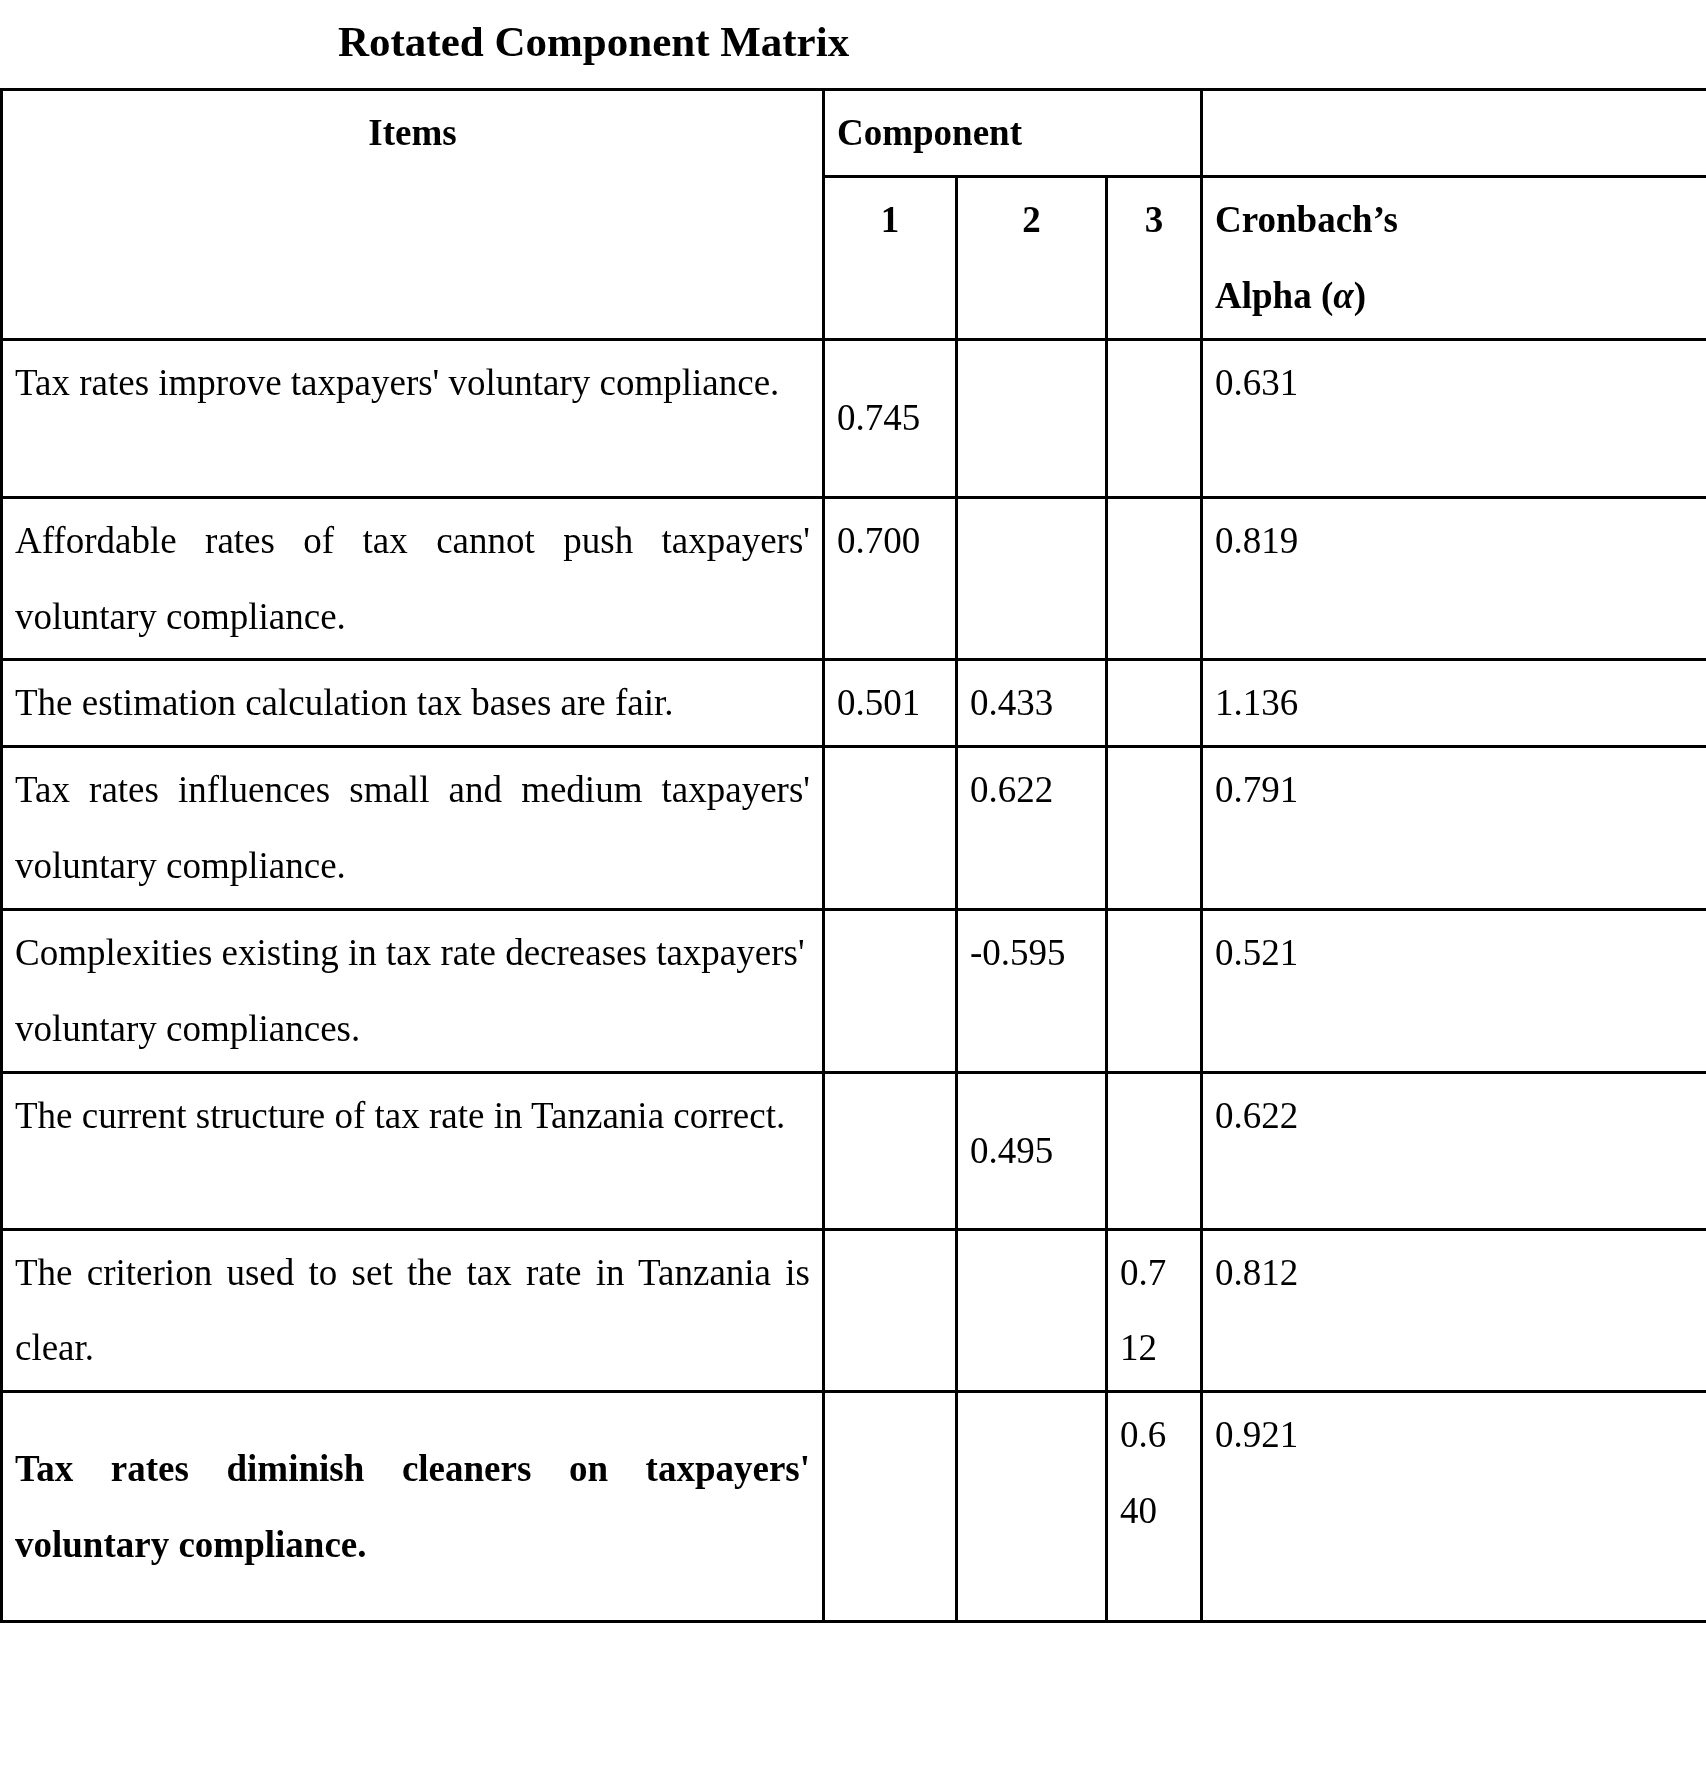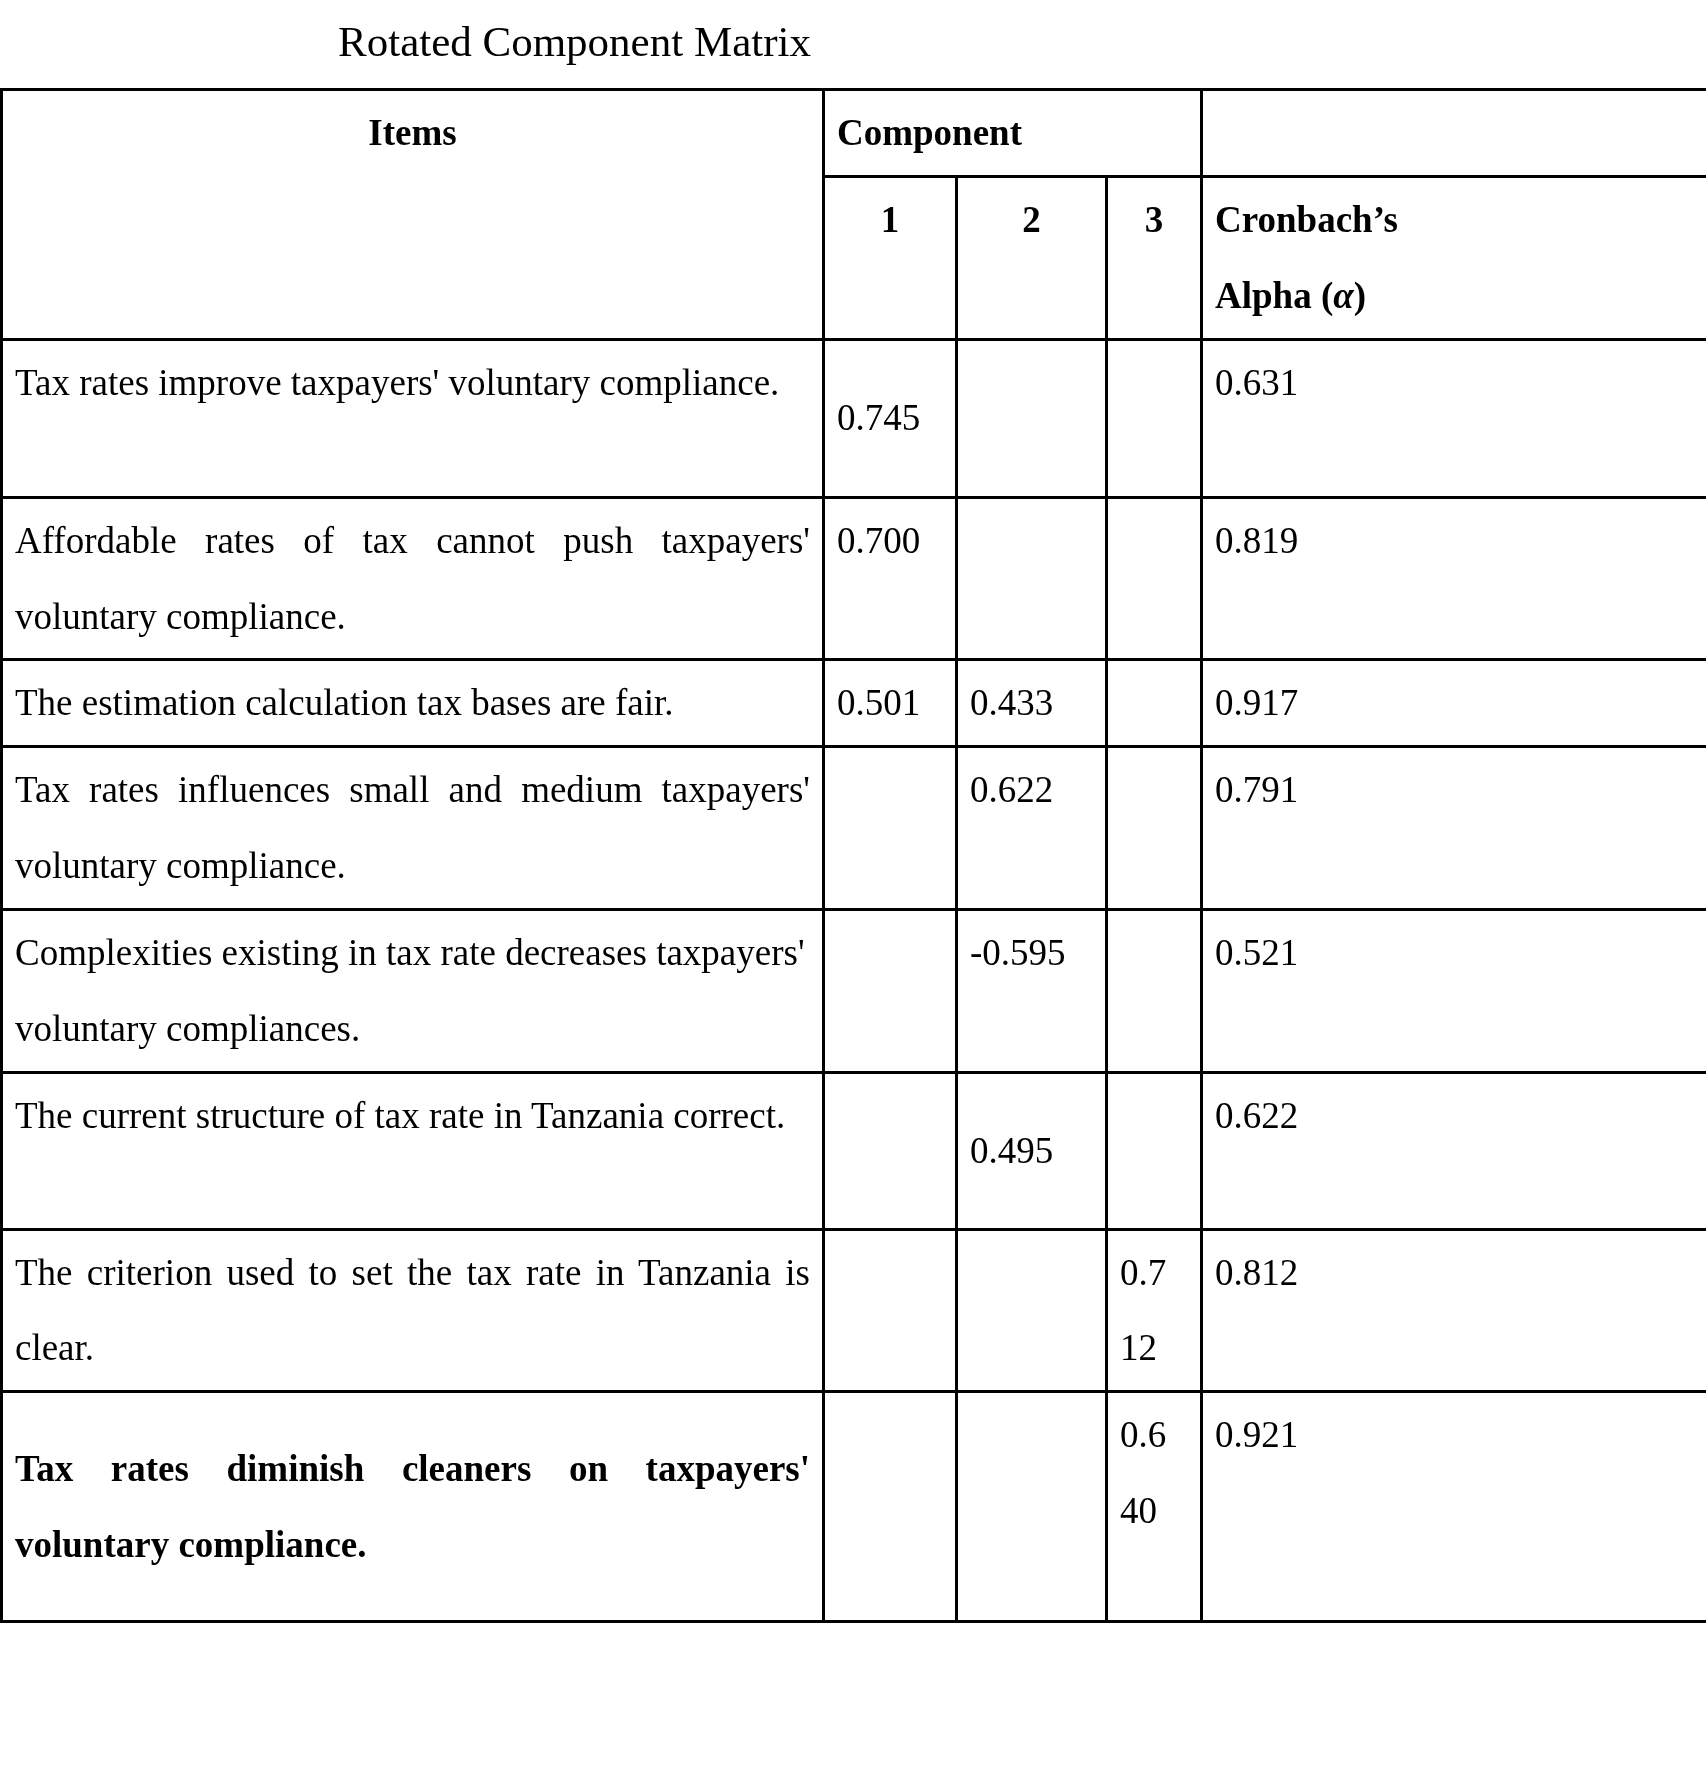--- a/index.html
+++ b/index.html
@@ -12,21 +12,21 @@
   .page {
     width: 1706px;
     height: 1766px;
     background: #ffffff;
     box-sizing: border-box;
   }
   .title {
     margin: 0;
     padding: 12px 0 16px 338px;
     font-size: 43px;
-    font-weight: normal;
+    font-weight: bold;
     line-height: 1.4;
   }
   table.matrix {
     border-collapse: collapse;
     table-layout: fixed;
     width: 1706px;
   }
   table.matrix th,
   table.matrix td {
     border: 3px solid #000000;
@@ -127,21 +127,21 @@
       <td class="val v2"></td>
       <td class="val v3 c3"></td>
       <td class="alpha">0.819</td>
     </tr>
 
     <tr class="r3">
       <td class="items">The estimation calculation tax bases are fair.</td>
       <td class="val v1">0.501</td>
       <td class="val v2">0.433</td>
       <td class="val v3 c3"></td>
-      <td class="alpha">0.917</td>
+      <td class="alpha">1.136</td>
     </tr>
 
     <tr class="r4">
       <td class="items">Tax rates influences small and medium taxpayers' voluntary compliance.</td>
       <td class="val v1"></td>
       <td class="val v2">0.622</td>
       <td class="val v3 c3"></td>
       <td class="alpha">0.791</td>
     </tr>
 

